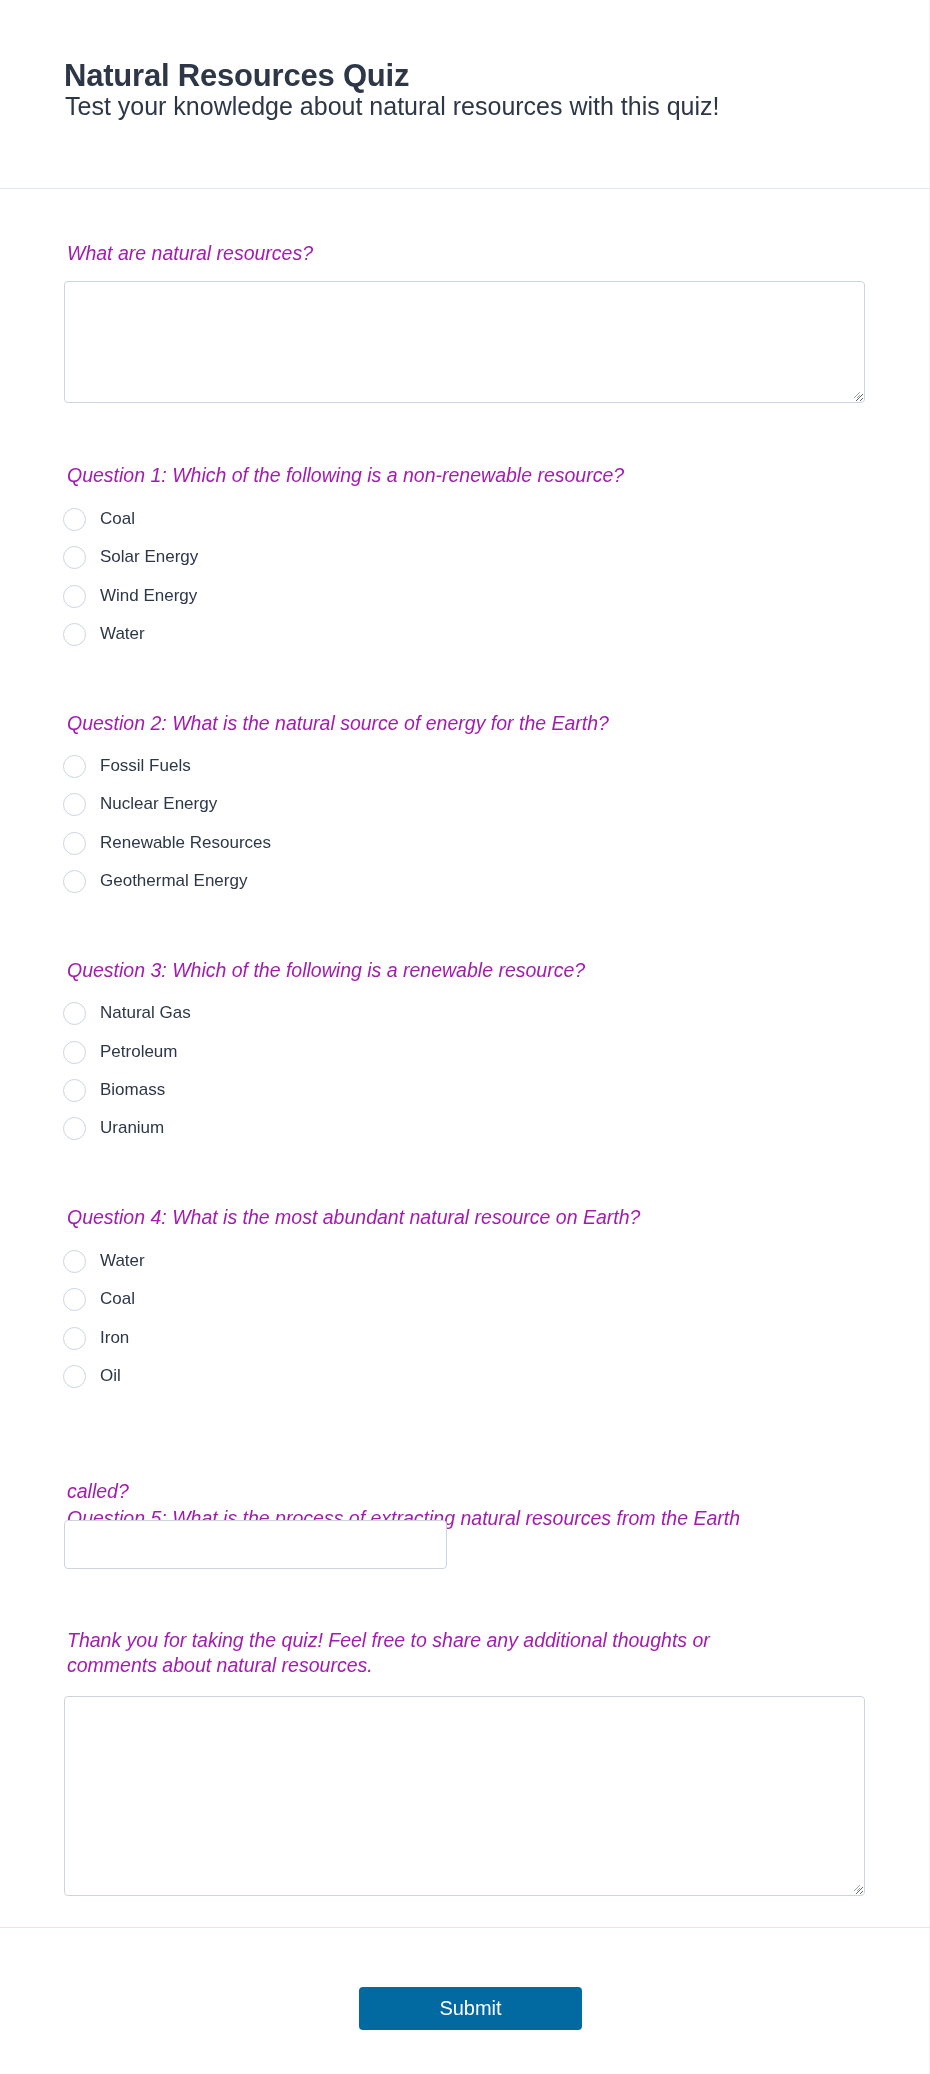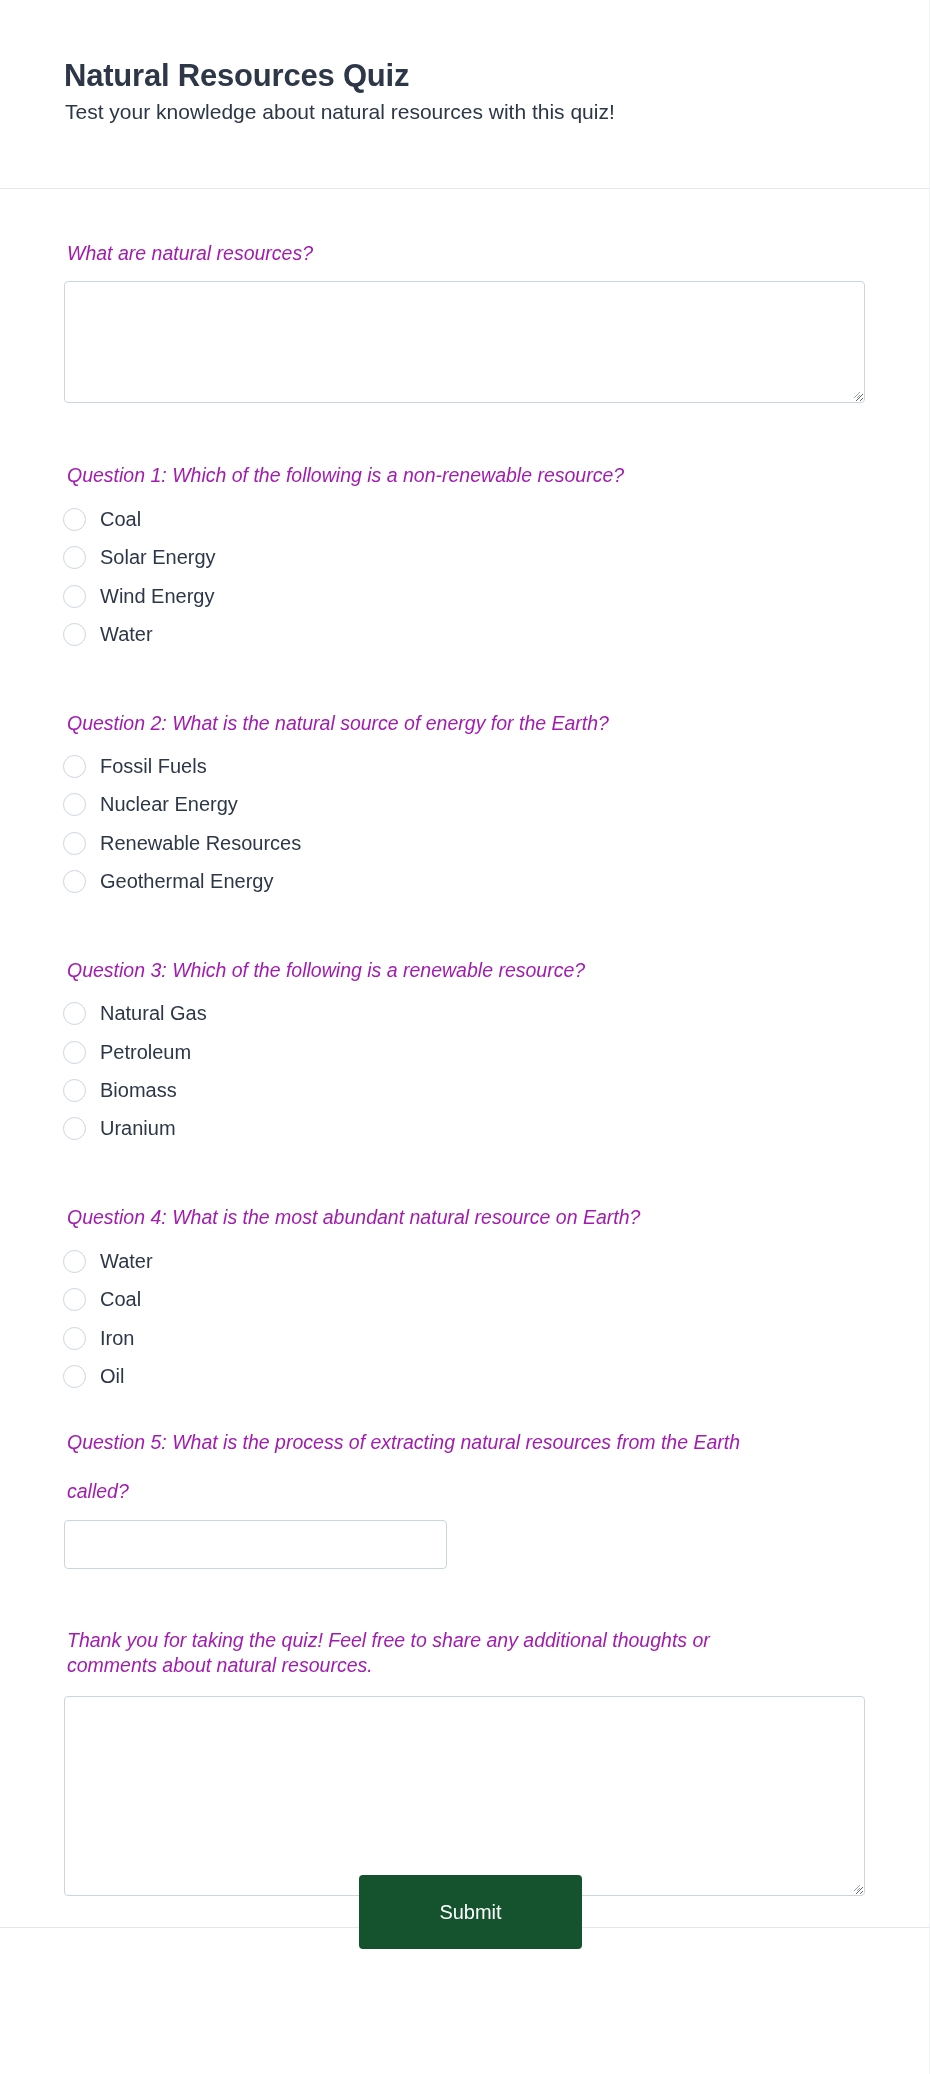--- a/index.html
+++ b/index.html
@@ -1,29 +1,29 @@
 <!DOCTYPE html>
 <html><head>
 <meta charset="utf-8">
 <style>
   * { box-sizing: border-box; margin: 0; padding: 0; }
   html, body { width: 930px; height: 2074px; background: #ffffff; overflow: hidden; }
   body { position: relative; font-family: "Liberation Sans", "DejaVu Sans", sans-serif; color: #2d3748; }
   .page-edge { position: absolute; top: 0; right: 0; width: 1px; height: 2074px; background: #f1f3f6; }
   .abs { position: absolute; }
   .title { left: 64px; top: 50px; font-size: 31px; font-weight: 700; color: #2d3748; letter-spacing: -0.2px; line-height: 52px; white-space: nowrap; }
-  .subtitle { left: 65px; top: 99px; font-size: 21px; color: #2d3748; line-height: 26px; white-space: nowrap; }
+  .subtitle { left: 65px; top: 93px; font-size: 25px; color: #2d3748; line-height: 26px; white-space: nowrap; }
   .divider { left: 0; width: 930px; height: 1px; background: #e2e8f0; }
   .q-label { left: 67px; font-size: 19.5px; font-weight: 500; color: #a21caf; line-height: 25px; font-style: italic; }
   .textarea { left: 64px; width: 801px; border: 1px solid #cbd5e0; border-radius: 4px; background: #fff; resize: vertical; font-family: inherit; font-size: 16px; padding: 8px; outline: none; }
   .text-input { left: 64px; width: 383px; height: 49px; border: 1px solid #cbd5e0; border-radius: 4px; background: #fff; font-family: inherit; font-size: 16px; padding: 8px; outline: none; }
   .opt { left: 63px; height: 26px; display: flex; align-items: center; cursor: pointer; }
   .radio { width: 23px; height: 23px; border: 1.5px solid #cbd5e0; border-radius: 50%; background: #fff; flex: 0 0 auto; }
-  .opt-label { margin-left: 14px; font-size: 20px; color: #2d3748; white-space: nowrap; }
-  .submit { left: 359px; top: 1875px; width: 223px; height: 74px; background: #14532d; border: none; border-radius: 4px; color: #fff; font-family: inherit; font-size: 20px; font-weight: 500; display: flex; align-items: center; justify-content: center; cursor: pointer; }
+  .opt-label { margin-left: 14px; font-size: 17px; color: #2d3748; white-space: nowrap; }
+  .submit { left: 359px; top: 1987px; width: 223px; height: 43px; background: #0369a1; border: none; border-radius: 4px; color: #fff; font-family: inherit; font-size: 20px; font-weight: 500; display: flex; align-items: center; justify-content: center; cursor: pointer; }
   .resize-grip { position: absolute; right: 3px; bottom: 3px; width: 8px; height: 8px; pointer-events: none; }
 </style>
 </head>
 <body>
 
 <div class="page-edge"></div>
 
 <h1 class="abs title">Natural Resources Quiz</h1>
 <p class="abs subtitle">Test your knowledge about natural resources with this quiz!</p>
 <div class="abs divider" style="top:188px"></div>
@@ -109,21 +109,21 @@
   <div class="abs opt" style="top:120px">
       <span class="radio"></span>
       <span class="opt-label">Iron</span>
     </div>
   <div class="abs opt" style="top:158px">
       <span class="radio"></span>
       <span class="opt-label">Oil</span>
     </div>
 </div>
 
-<label class="abs q-label" style="top:1430px;white-space:nowrap">Question 5: What is the process of extracting natural resources from the Earth</label>
+<label class="abs q-label" style="top:1506px;white-space:nowrap">Question 5: What is the process of extracting natural resources from the Earth</label>
 <label class="abs q-label" style="top:1479px">called?</label>
 <input class="abs text-input" style="top: 1520px;" type="text" value="">
 
 <label class="abs q-label" style="top:1628px;white-space:nowrap">Thank you for taking the quiz! Feel free to share any additional thoughts or</label>
 <label class="abs q-label" style="top:1653px">comments about natural resources.</label>
 <div class="abs" style="left:0;top:1696px;width:930px;height:200px">
   <textarea class="abs textarea" style="top: 0px; height: 200px;"></textarea>
   <svg class="resize-grip" style="left:853px;top:188px" viewBox="0 0 8 8">
       <path d="M7 1 L1 7 M7 4 L4 7" stroke="#9aa5b4" stroke-width="1"></path>
     </svg>

